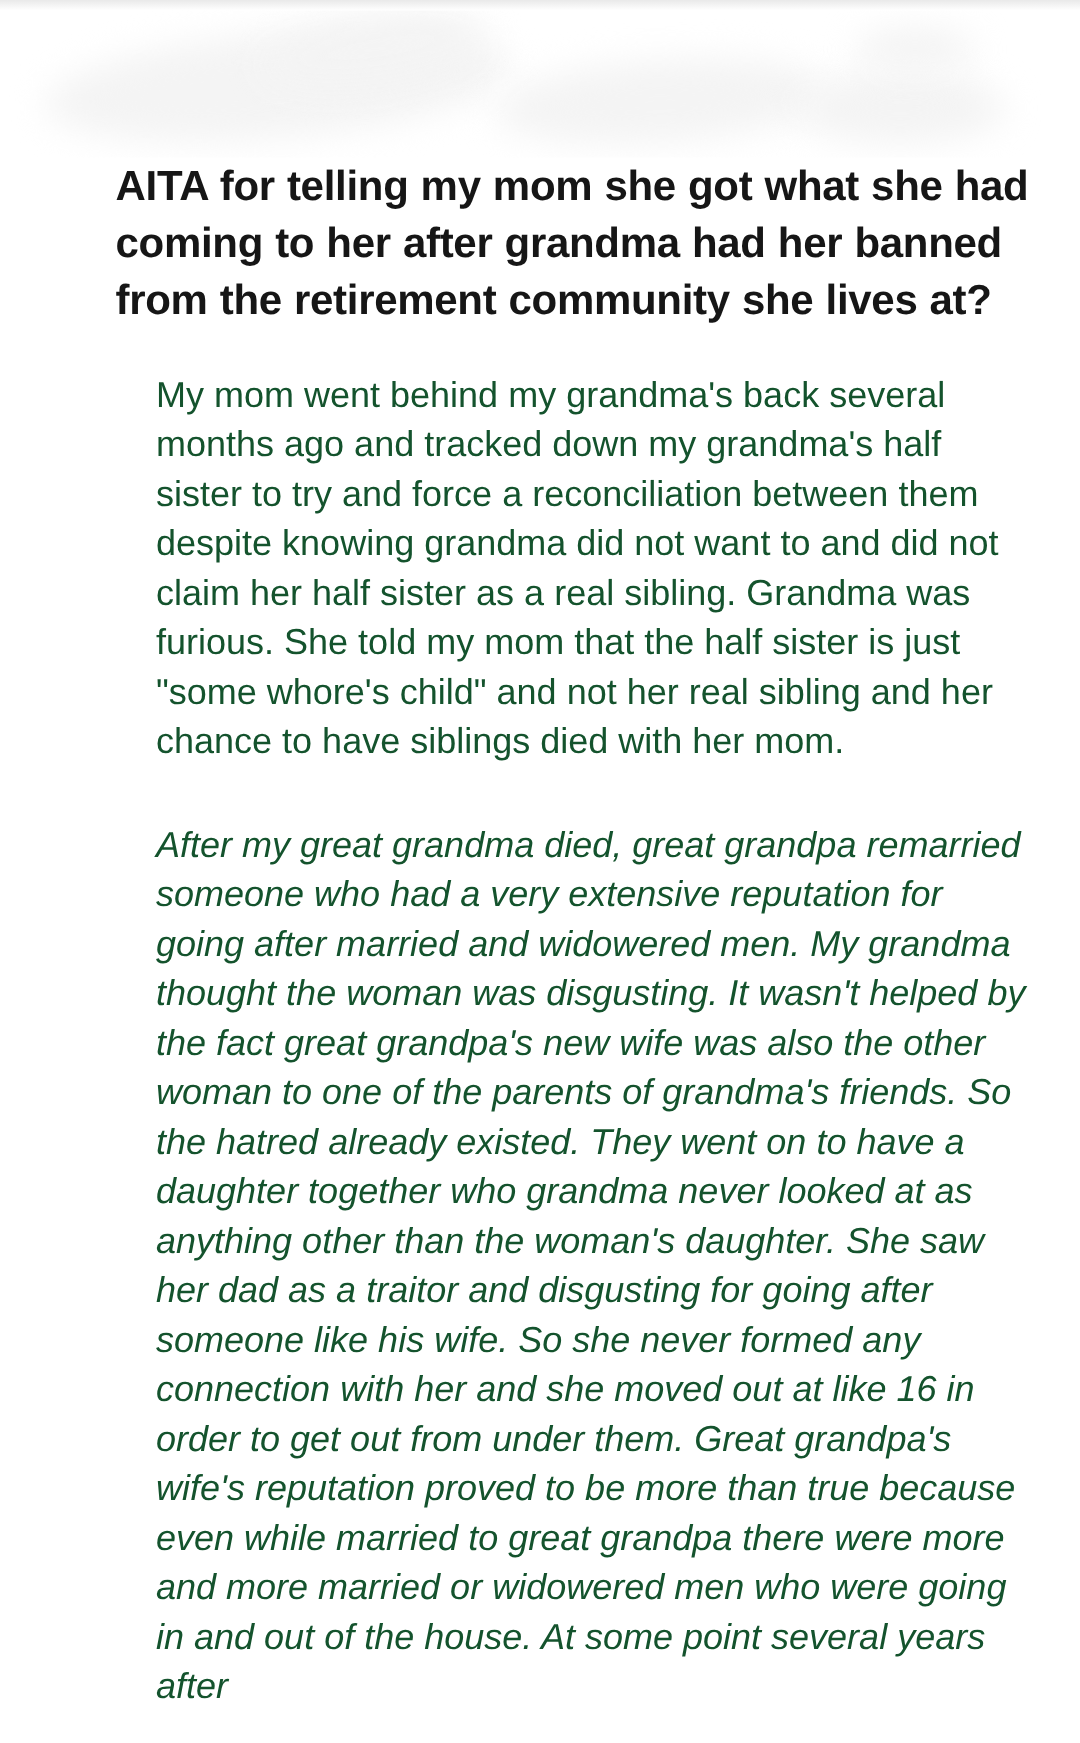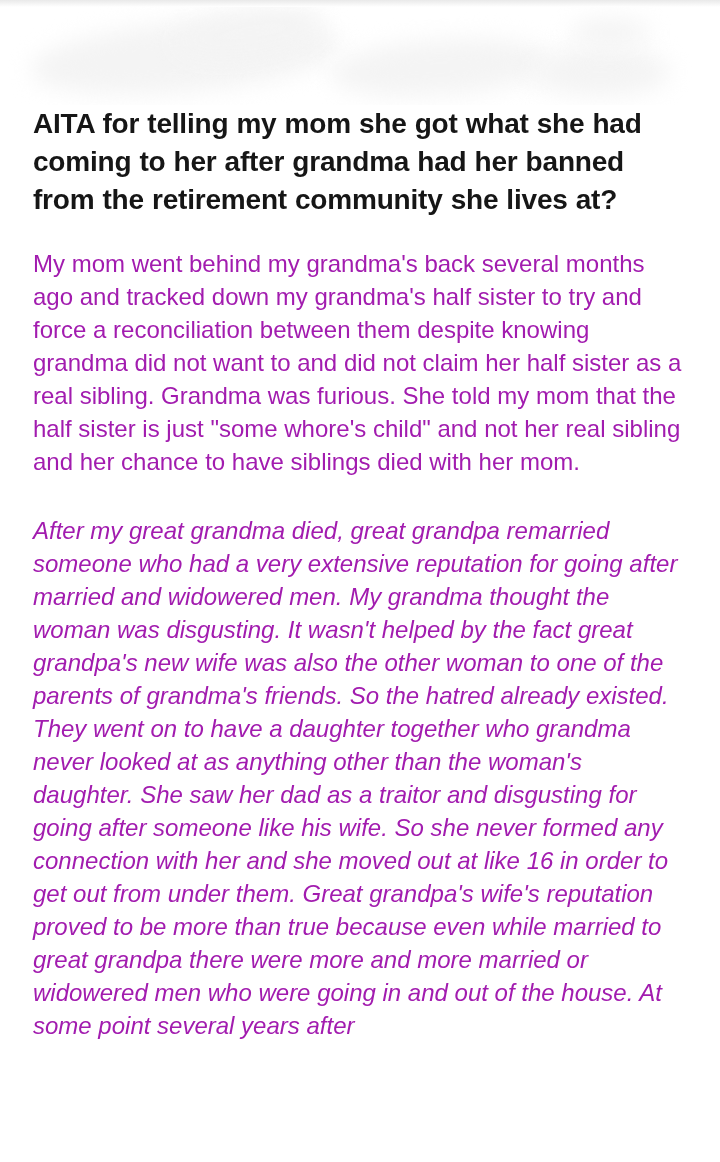--- a/index.html
+++ b/index.html
@@ -9,20 +9,21 @@
     height: 1162px;
     overflow: hidden;
     font-family: "Liberation Sans", "DejaVu Sans", sans-serif;
   }
   .screen {
     position: relative;
     width: 720px;
     height: 1162px;
     overflow: hidden;
     background: #ffffff;
+    padding-left: 44px;
   }
   
   .top-fade {
     position: absolute;
     top: 0; left: 0; right: 0;
     height: 7px;
     background: linear-gradient(to bottom, #e9e9e9, #ffffff);
   }
   
   .redacted-header {
@@ -53,21 +54,22 @@
     font-weight: 700;
     letter-spacing: -0.2px;
     word-spacing: 0.5px;
     color: #161616;
   }
   .post-paragraph {
     margin-top: 28px;
     font-size: 24px;
     line-height: 33px;
     font-weight: 400;
-    color: #a21caf;
+    color: #14532d;
+    margin-left: 27px;
   }
   .post-paragraph + .post-paragraph {
     margin-top: 36px;
     font-style: italic;
   }
 </style>
 </head>
 <body>
 
 <div class="screen">

